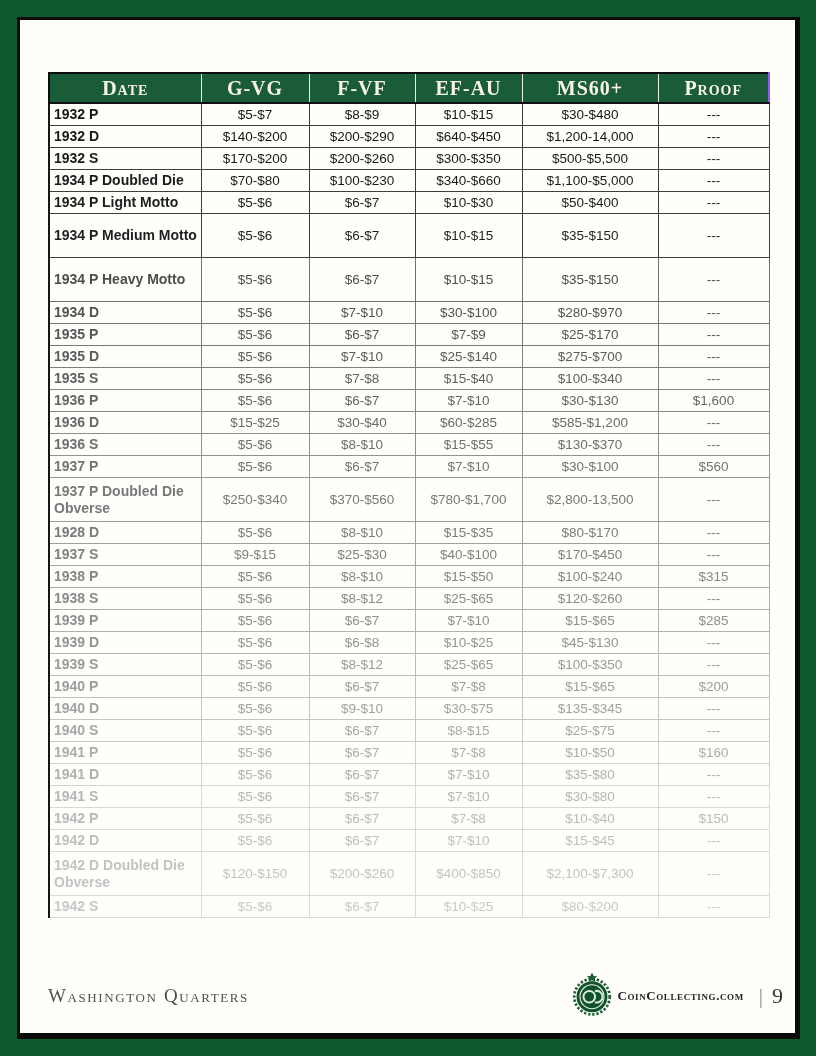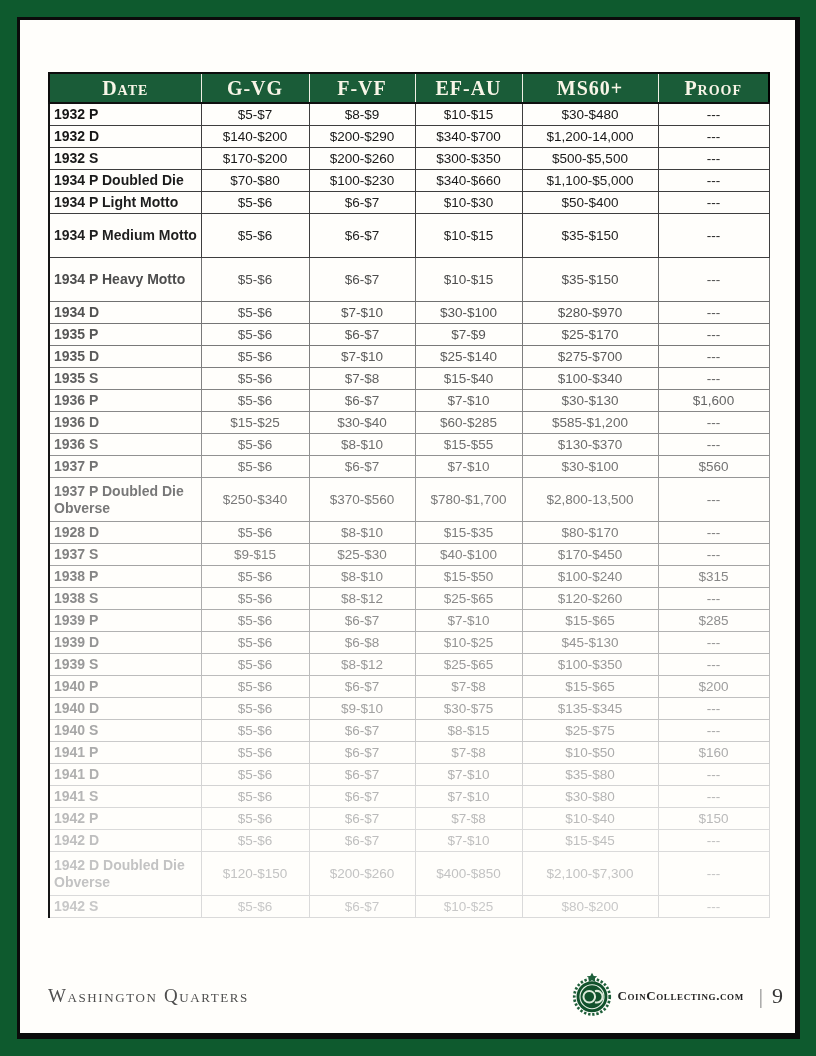--- a/index.html
+++ b/index.html
@@ -39,21 +39,21 @@
     font-weight: bold;
     font-size: 20px;
     letter-spacing: 1px;
     height: 28px;
     padding: 0;
     border-left: 1px solid #efefe4;
     border-bottom: 2px solid #101010;
     line-height: 1;
   }
   .price-table th:first-child { border-left: 2px solid #0d0d0d; }
-  .price-table th:last-child { border-right: 2px solid #000000; }
+  .price-table th:last-child { border-right: 2px solid #8b5cf6; }
   .price-table td {
     padding: 0 3px;
     height: 21px;
     line-height: 1.15;
     border-bottom: 1px solid var(--bd, #444);
     border-right: 1px solid var(--bd, #444);
     font-size: 13.5px;
     overflow: hidden;
   }
   .price-table tr.tall td { height: 43px; }
@@ -143,21 +143,21 @@
           <td class="value-cell">$5-$7</td>
           <td class="value-cell">$8-$9</td>
           <td class="value-cell">$10-$15</td>
           <td class="value-cell">$30-$480</td>
           <td class="value-cell">---</td>
         </tr>
         <tr style="--fg: rgb(23,23,23); --bd: rgb(62,62,62);">
           <td class="date-cell">1932 D</td>
           <td class="value-cell">$140-$200</td>
           <td class="value-cell">$200-$290</td>
-          <td class="value-cell">$340-$700</td>
+          <td class="value-cell">$640-$450</td>
           <td class="value-cell">$1,200-14,000</td>
           <td class="value-cell">---</td>
         </tr>
         <tr style="--fg: rgb(25,25,25); --bd: rgb(62,62,62);">
           <td class="date-cell">1932 S</td>
           <td class="value-cell">$170-$200</td>
           <td class="value-cell">$200-$260</td>
           <td class="value-cell">$300-$350</td>
           <td class="value-cell">$500-$5,500</td>
           <td class="value-cell">---</td>

